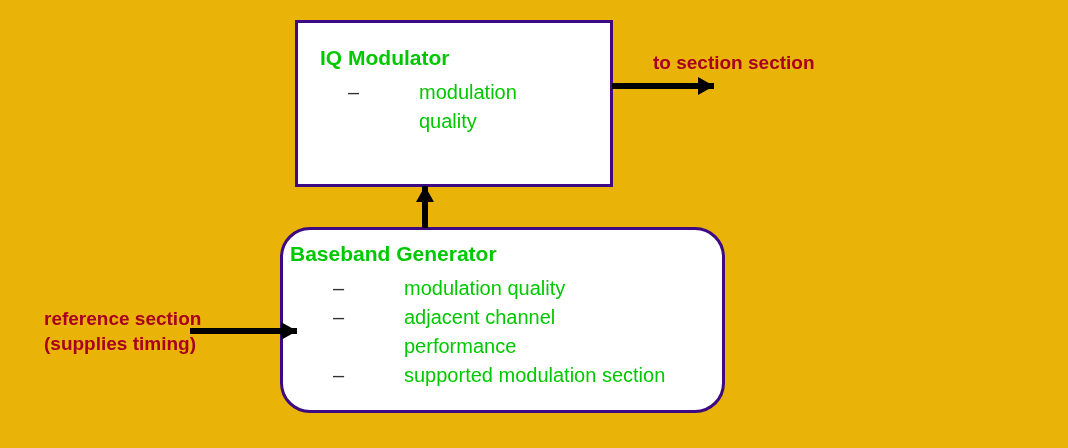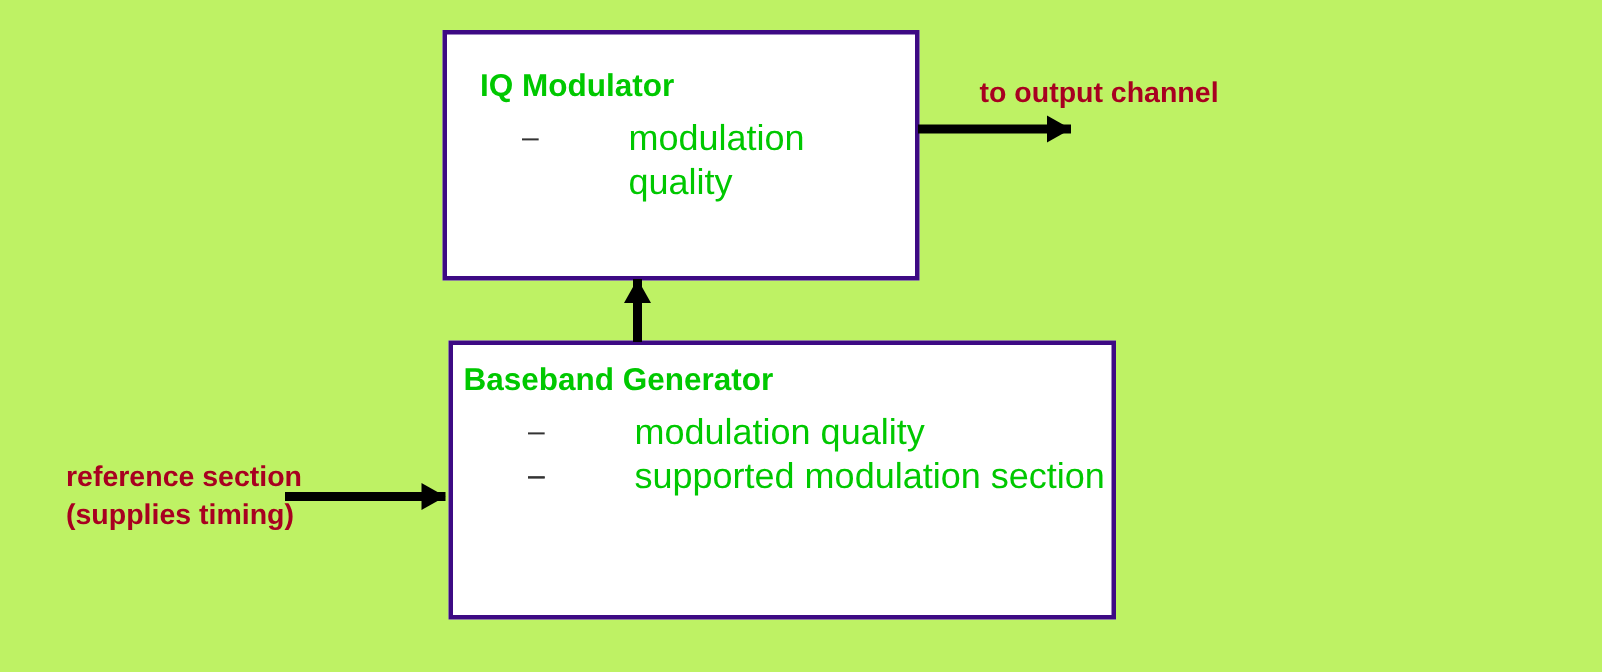--- a/index.html
+++ b/index.html
@@ -4,43 +4,44 @@
 <style>
   html, body {
     margin: 0;
     padding: 0;
     background: #ffffff;
   }
   #canvas {
     position: relative;
     width: 1068px;
     height: 448px;
-    background: #bef264;
+    background: #eab308;
     overflow: hidden;
     font-family: "Liberation Sans", sans-serif;
   }
 
   
   .block {
     position: absolute;
     box-sizing: border-box;
     border: 3px solid #3d0a84;
     background: #ffffff;
   }
   #iq-modulator-block {
     left: 295px;
     top: 20px;
     width: 318px;
     height: 167px;
   }
   #baseband-generator-block {
-    left: 299px;
+    left: 280px;
     top: 227px;
     width: 445px;
     height: 186px;
+    border-radius: 30px;
   }
 
   
   .block-title {
     position: absolute;
     color: #00c800;
     font-weight: bold;
     font-size: 21px;
     line-height: 24px;
     white-space: nowrap;
@@ -67,21 +68,21 @@
     top: 0px;
     width: 14px;
     color: #333333;
     font-size: 20px;
     line-height: 29px;
   }
   .feature-text {
     display: block;
     margin-left: 71px;
     color: #00c800;
-    font-size: 24px;
+    font-size: 20px;
     line-height: 29px;
     white-space: pre-line;
   }
 
   
   .annotation {
     position: absolute;
     color: #a80020;
     font-weight: bold;
     font-size: 19px;
@@ -178,20 +179,22 @@
   <div class="block" id="baseband-generator-block">
     <div class="block-title" id="baseband-generator-title">Baseband Generator</div>
 
     <div class="feature-list" id="baseband-generator-features">
       <div class="feature-row">
         <span class="feature-dash">–</span>
         <span class="feature-text">modulation quality</span>
       </div>
       <div class="feature-row">
         <span class="feature-dash">–</span>
+        <span class="feature-text">adjacent channel
+performance</span>
       </div>
       <div class="feature-row">
         <span class="feature-dash">–</span>
         <span class="feature-text">supported modulation section</span>
       </div>
     </div>
   </div>
 
   <div class="arrow-h" id="arrow-to-output">
     <div class="shaft"></div>
@@ -201,18 +204,18 @@
   <div class="arrow-h" id="arrow-reference-in">
     <div class="shaft"></div>
     <div class="head"></div>
   </div>
 
   <div class="arrow-v" id="arrow-baseband-to-iq">
     <div class="shaft"></div>
     <div class="head"></div>
   </div>
 
-  <div class="annotation" id="output-annotation">to output channel</div>
+  <div class="annotation" id="output-annotation">to section section</div>
 
   <div class="annotation" id="reference-annotation">reference section
 (supplies timing)</div>
 
 </div>
 
 </body></html>

